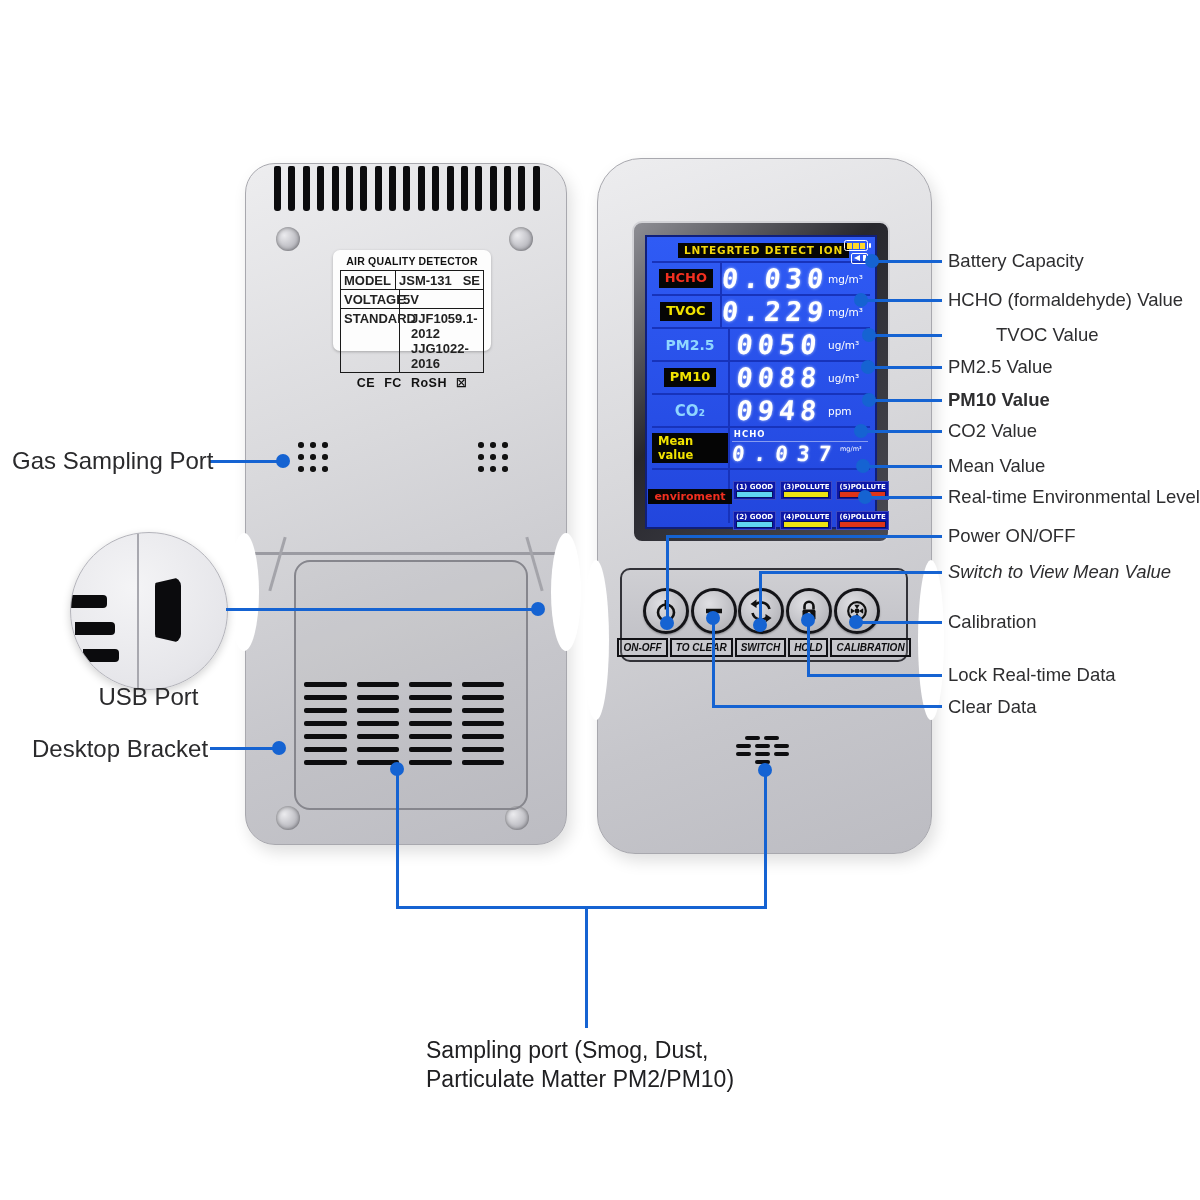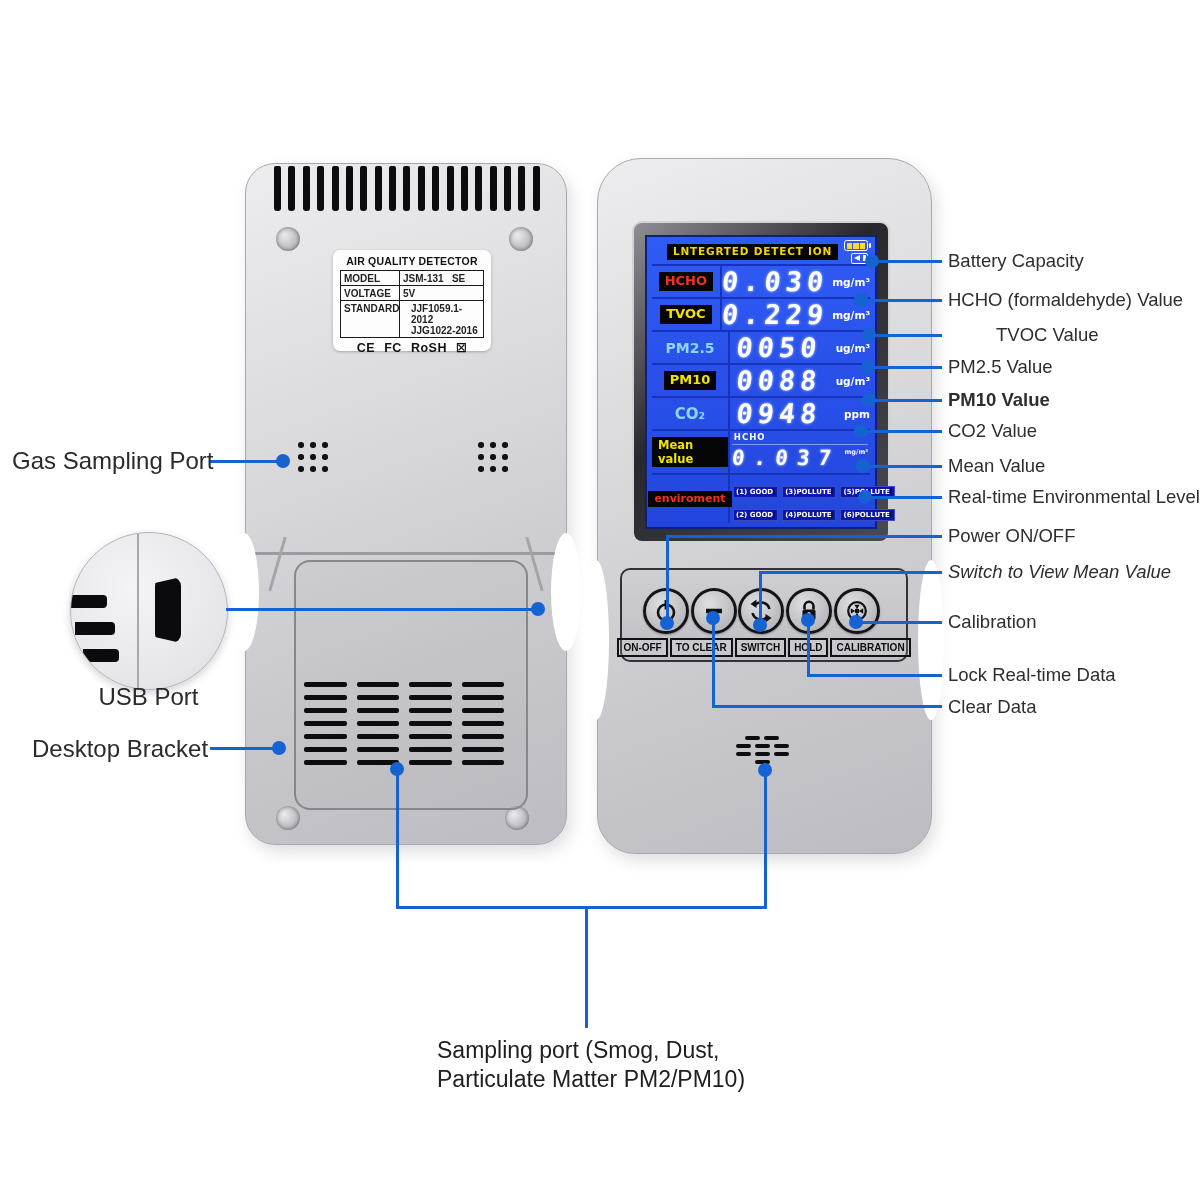--- a/index.html
+++ b/index.html
@@ -13,21 +13,21 @@
   .waist{position:absolute;background:#fff;border-radius:50%;}
   .vents{position:absolute;left:28px;top:2px;width:266px;height:45px;display:flex;justify-content:space-between;}
   .vents i{width:7px;height:100%;background:#0c0c0e;border-radius:2px 2px 3px 3px;}
   .screw{position:absolute;width:24px;height:24px;border-radius:50%;
          background:radial-gradient(circle at 35% 35%,#ebebee,#bcbcc2 60%,#92929a);
          box-shadow:inset 0 0 4px rgba(0,0,0,.45);}
   
   .sticker{position:absolute;left:87px;top:86px;width:158px;height:101px;background:#fdfdfd;
            border-radius:7px;box-shadow:0 1px 3px rgba(0,0,0,.25);padding:5px 7px 0;box-sizing:border-box;}
   .sticker .t{font-size:10.5px;font-weight:bold;text-align:center;letter-spacing:.2px;color:#111;}
-  .stable{margin-top:3px;border:1.5px solid #1a1a1a;font-size:10px;font-weight:bold;color:#222;}
+  .stable{margin-top:3px;border:1.5px solid #1a1a1a;font-size:13px;font-weight:bold;color:#222;}
   .strow{display:flex;border-bottom:1.2px solid #1a1a1a;}
   .strow:last-child{border-bottom:none;gap:8px;}
   .stkey{width:52px;padding:1.5px 3px;border-right:1.2px solid #1a1a1a;}
   .stval{flex:1;padding:1.5px 3px;white-space:pre-line;}
   .stval.pre{white-space:pre;}
   .certs{display:flex;align-items:center;justify-content:center;gap:9px;margin-top:3px;
          font-size:12.5px;font-weight:bold;color:#111;letter-spacing:.5px;}
   .weee{font-size:12px;line-height:12px;}
   
   .holes{position:absolute;width:36px;height:36px;display:grid;grid-template-columns:repeat(3,1fr);
@@ -42,81 +42,81 @@
           grid-template-columns:repeat(4,1fr);grid-auto-rows:4.5px;row-gap:8.5px;column-gap:10px;}
   .grille i{background:#0d0d0f;border-radius:2px;}
   
   .bezel{position:absolute;left:34px;top:62px;width:258px;height:322px;border-radius:10px;
          background:linear-gradient(135deg,#8e8e94,#27272d 42%,#4a4a52);border:2px solid #d3d3d7;box-sizing:border-box;}
   .lcd{position:absolute;left:11px;top:12px;width:232px;height:294px;box-sizing:border-box;
        background:linear-gradient(#2f5bf5,#2246dd);border:2px solid #101f7a;display:flex;flex-direction:column;
        padding:3px 5px 4px;font-family:"DejaVu Sans",sans-serif;}
   .scr-title-row{height:27px;position:relative;display:flex;align-items:center;}
   .chip{background:#050505;display:inline-block;padding:1px 6px;font-weight:bold;line-height:1.25;}
-  .scr-title{color:#f2d60a;font-size:10.5px;letter-spacing:.8px;margin-left:15px;}
+  .scr-title{color:#f2d60a;font-size:10.5px;letter-spacing:.8px;margin-left:26px;}
   .battgrp{position:absolute;right:2px;top:0;display:flex;flex-direction:column;align-items:flex-end;}
   .batt{width:24px;height:11px;border:1.5px solid #fff;border-radius:2.5px;display:flex;gap:1.5px;
         padding:1.5px;position:relative;box-sizing:border-box;}
   .batt i{flex:1;background:#ffd92a;}
   .batt:after{content:"";position:absolute;right:-4px;top:2px;width:2.5px;height:4.5px;background:#fff;border-radius:1px;}
   .chg{width:17px;height:11px;border:1.5px solid #fff;border-radius:2px;margin-top:1.5px;position:relative;box-sizing:border-box;}
   .chg:before{content:"";position:absolute;left:2px;top:1px;border-top:3.2px solid transparent;
               border-bottom:3.2px solid transparent;border-right:6px solid #fff;}
   .chg:after{content:"";position:absolute;right:1.5px;top:1px;width:2.5px;height:6px;background:#fff;}
   .scr-row{display:flex;height:33px;border-top:2.5px solid #1733bb;align-items:stretch;}
   .scr-label{width:76px;border-right:2.5px solid #1733bb;display:flex;align-items:center;justify-content:center;}
   .lbl-red{color:#f23020;font-size:13px;}
   .lbl-yel{color:#f2e300;font-size:13px;}
   .lbl-cyan{color:#8fd6ff;font-size:14px;font-weight:bold;}
   .scr-val{flex:1;display:flex;align-items:center;}
   .digits{font-family:"DejaVu Sans Mono",monospace;font-weight:bold;color:#fff;font-size:27px;
           letter-spacing:5px;transform:skewX(-6deg);text-shadow:0 0 3px rgba(225,235,255,.85);flex:1;text-align:center;}
-  .unit{width:42px;color:#fff;font-weight:bold;font-size:10.5px;text-align:right;}
+  .unit{width:42px;color:#fff;font-weight:normal;font-size:10.5px;}
   .scr-mean{display:flex;height:47px;border-top:2.5px solid #1733bb;}
   .mean-right{flex:1;display:flex;flex-direction:column;padding:1px 2px 2px;}
   .mean-gas{font-size:8.5px;font-weight:bold;color:#fff;letter-spacing:1px;
             border-bottom:1px solid rgba(255,255,255,.45);padding:0 2px 2px;}
   .mean-line{flex:1;display:flex;align-items:center;}
   .digits.sm{font-size:21px;letter-spacing:9px;}
   .unit.tiny{width:28px;font-size:6.5px;align-self:flex-start;margin-top:3px;}
   .scr-env{display:flex;height:53px;border-top:2.5px solid #1733bb;}
   .env-grid{flex:1;display:grid;grid-template-columns:repeat(3,1fr);grid-template-rows:1fr 1fr;
             grid-auto-flow:column;gap:3px 4px;padding:3px 1px 2px 3px;}
-  .env-cell{background:#0c17a8;border:1px solid rgba(210,225,255,.25);display:flex;flex-direction:row;
+  .env-cell{background:#0c17a8;border:1px solid rgba(210,225,255,.25);display:flex;flex-direction:column;
             justify-content:space-between;padding:1px 2px;margin-top:8px;}
   .env-cell span{color:#fff;font-size:7px;font-weight:bold;white-space:nowrap;}
   .env-cell i{height:5px;border:1px solid #071060;}
   .bar-good{background:#5fd4f2;} .bar-mid{background:#efe412;} .bar-high{background:#e03418;}
   
   .panel{position:absolute;left:22px;top:409px;width:288px;height:94px;border:2px solid #323238;
          border-radius:10px;background:linear-gradient(#cfcfd3,#bebec4);box-sizing:border-box;}
   .btn{position:absolute;width:46px;height:46px;border-radius:50%;border:3px solid #141418;box-sizing:border-box;
        background:radial-gradient(circle at 38% 32%,#dfdfe3,#bababf 70%,#a9a9af);
        display:flex;align-items:center;justify-content:center;box-shadow:0 1px 2px rgba(0,0,0,.3);}
-  .btnlabels{position:absolute;left:26px;top:479px;width:280px;display:flex;justify-content:center;gap:2px;}
+  .btnlabels{position:absolute;left:26px;top:479px;width:280px;display:flex;justify-content:center;gap:2px;font-style:italic;}
   .blab{border:2px solid #101014;padding:0 4px;font-size:10px;font-weight:bold;line-height:15px;
         color:#0d0d0f;white-space:nowrap;background:rgba(255,255,255,.12);}
   .spk{position:absolute;left:128px;top:577px;width:72px;display:flex;flex-direction:column;gap:4px;align-items:center;}
   .spk .r{display:flex;gap:4px;}
   .spk i{width:15px;height:4px;background:#0d0d0f;border-radius:2px;}
   
   .usbcircle{position:absolute;left:70px;top:532px;width:156px;height:156px;border-radius:50%;
              background:radial-gradient(circle at 40% 35%,#f4f4f6,#e6e6ea 70%,#d8d8dd);
              border:1px solid #b3b3ba;box-shadow:0 3px 8px rgba(0,0,0,.18);overflow:hidden;}
   .usbseam{position:absolute;left:66px;top:0;width:2px;height:156px;background:#a8a8af;}
   .usbbar{position:absolute;background:#0b0b0d;height:13px;border-radius:0 4px 4px 0;}
   .usbport{position:absolute;left:84px;top:44px;width:26px;height:66px;background:#0b0b0d;
            border-radius:9px;clip-path:polygon(0 9%,100% 0,100% 100%,0 91%);}
   
   .hl{position:absolute;height:3px;background:#1563d2;}
   .vl{position:absolute;width:3px;background:#1563d2;}
   .dot{position:absolute;width:14px;height:14px;border-radius:50%;background:#1563d2;}
   .ann{position:absolute;font-size:18.5px;color:#2e2e30;white-space:nowrap;transform:translateY(-50%);}
   .ann.big{font-size:24px;color:#2a2a2c;}
-  .bottomtxt{position:absolute;left:437px;top:1036px;font-size:23px;line-height:29px;color:#202022;}
+  .bottomtxt{position:absolute;left:426px;top:1036px;font-size:23px;line-height:29px;color:#202022;}
 </style>
 </head>
 <body>
 
 <div class="canvas">
 
   <div class="dev back">
     <div class="vents">
         <i></i>
         <i></i>

